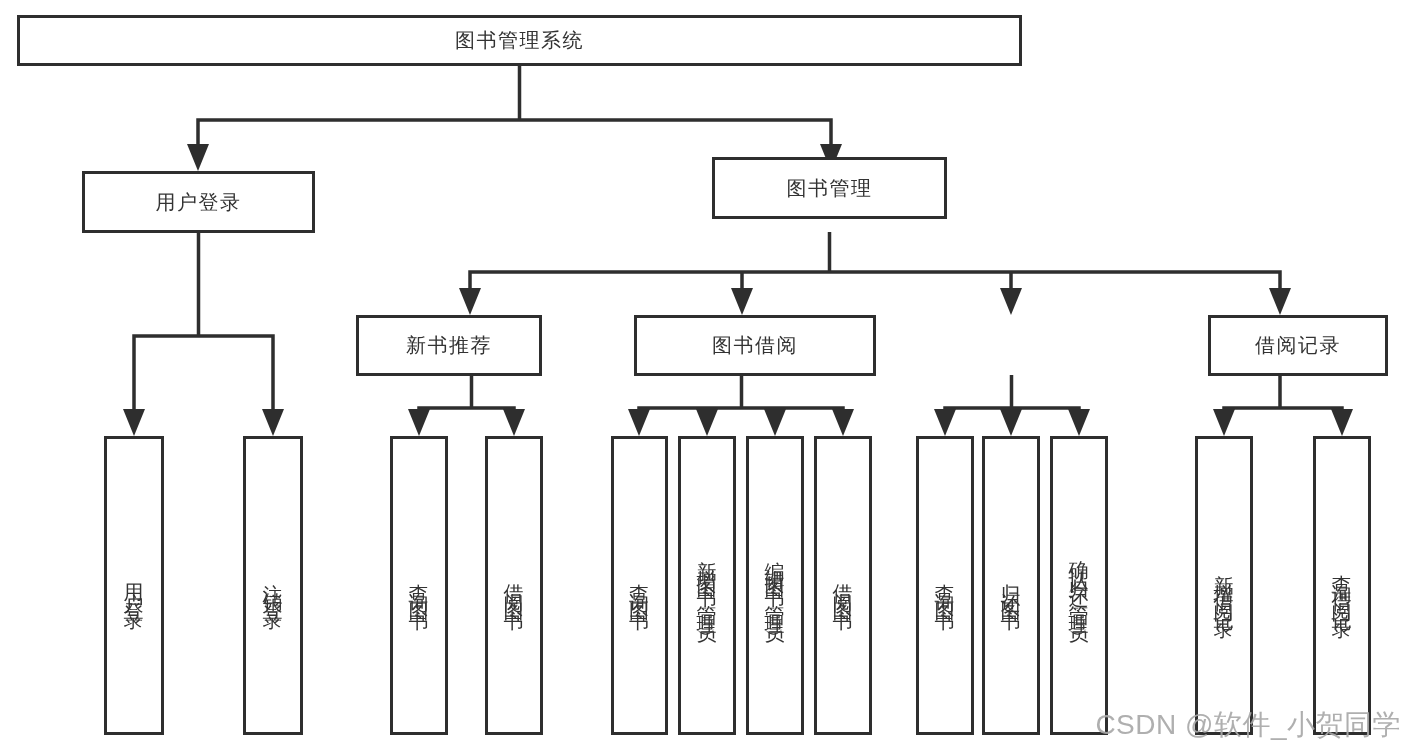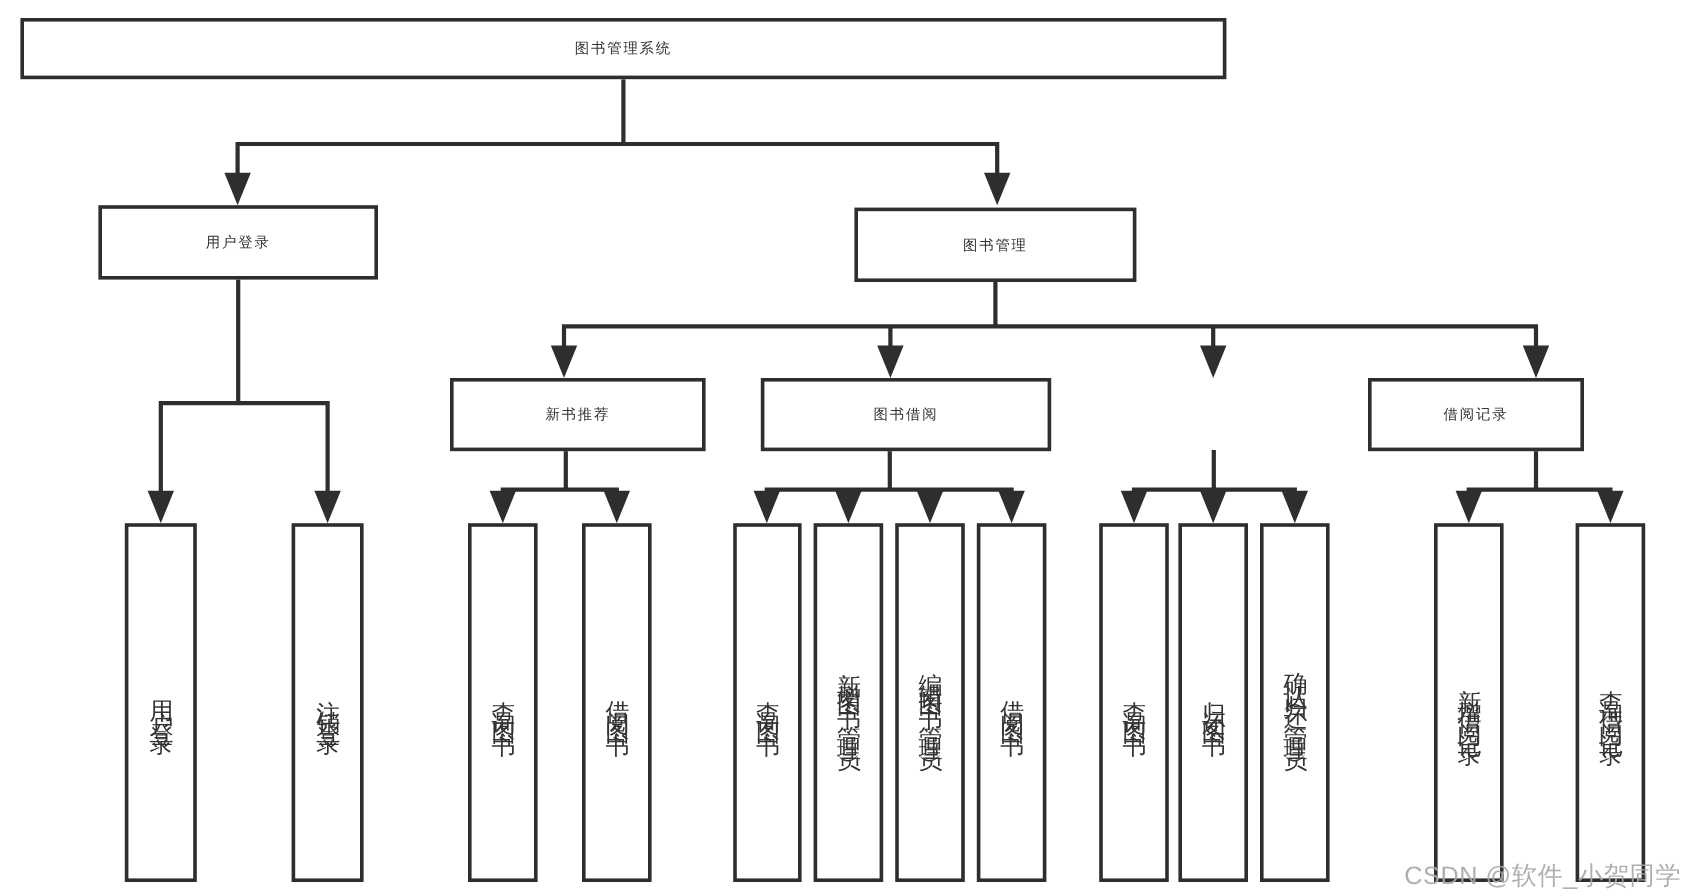--- a/index.html
+++ b/index.html
@@ -26,37 +26,37 @@
     box-sizing: border-box;
     border: 3.5px solid #2e2e2e;
     background: #ffffff;
     display: flex;
     align-items: center;
     justify-content: center;
     z-index: 1;
     color: #333333;
   }
   .box.h span {
-    font-size: 12px;
+    font-size: 20px;
     letter-spacing: 1.5px;
     white-space: nowrap;
   }
   .box.v span {
     writing-mode: vertical-rl;
     text-orientation: mixed;
     font-size: 20px;
     letter-spacing: 9px;
     line-height: 1;
   }
   #watermark {
     position: absolute;
     right: 4px;
     bottom: 3px;
     z-index: 5;
-    font-size: 21px;
+    font-size: 28px;
     color: rgba(168,168,168,0.92);
     letter-spacing: 0.5px;
     white-space: nowrap;
   }
 </style>
 </head>
 <body>
 
 <div id="canvas">
 
@@ -100,31 +100,31 @@
     </g>
   </svg>
 
   <div class="box h" style="left:17px;top:15px;width:1005px;height:51px">
     <span>图书管理系统</span>
   </div>
 
   <div class="box h" style="left:82px;top:171px;width:233px;height:62px">
     <span>用户登录</span>
   </div>
-  <div class="box h" style="left:712px;top:173px;width:235px;height:62px">
+  <div class="box h" style="left:712px;top:157px;width:235px;height:62px">
     <span>图书管理</span>
   </div>
 
-  <div class="box h" style="left:375px;top:315px;width:213px;height:61px">
+  <div class="box h" style="left:356px;top:315px;width:186px;height:61px">
     <span>新书推荐</span>
   </div>
   <div class="box h" style="left:634px;top:315px;width:242px;height:61px">
     <span>图书借阅</span>
   </div>
-  <div class="box h" style="left:1140px;top:315px;width:180px;height:61px">
+  <div class="box h" style="left:1208px;top:315px;width:180px;height:61px">
     <span>借阅记录</span>
   </div>
 
   <div class="box v" style="left:104px;top:436px;width:60px;height:299px">
     <span>用户登录</span>
   </div>
   <div class="box v" style="left:243px;top:436px;width:60px;height:299px">
     <span>注销登录</span>
   </div>
 

